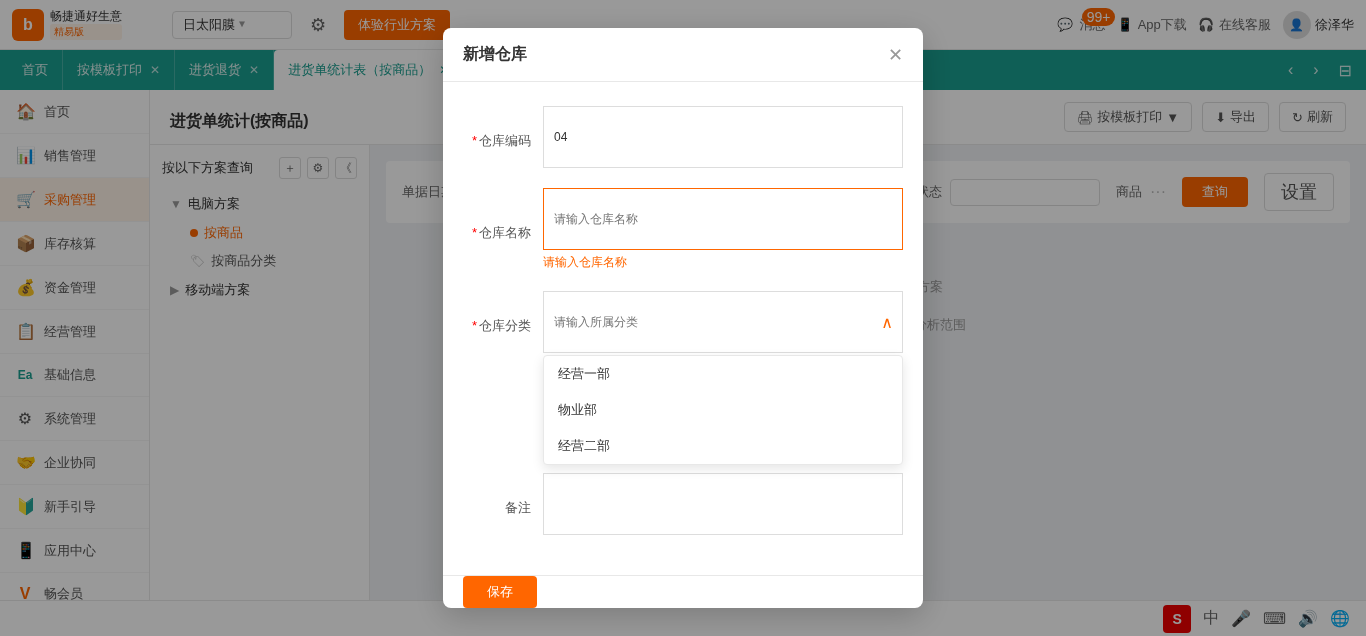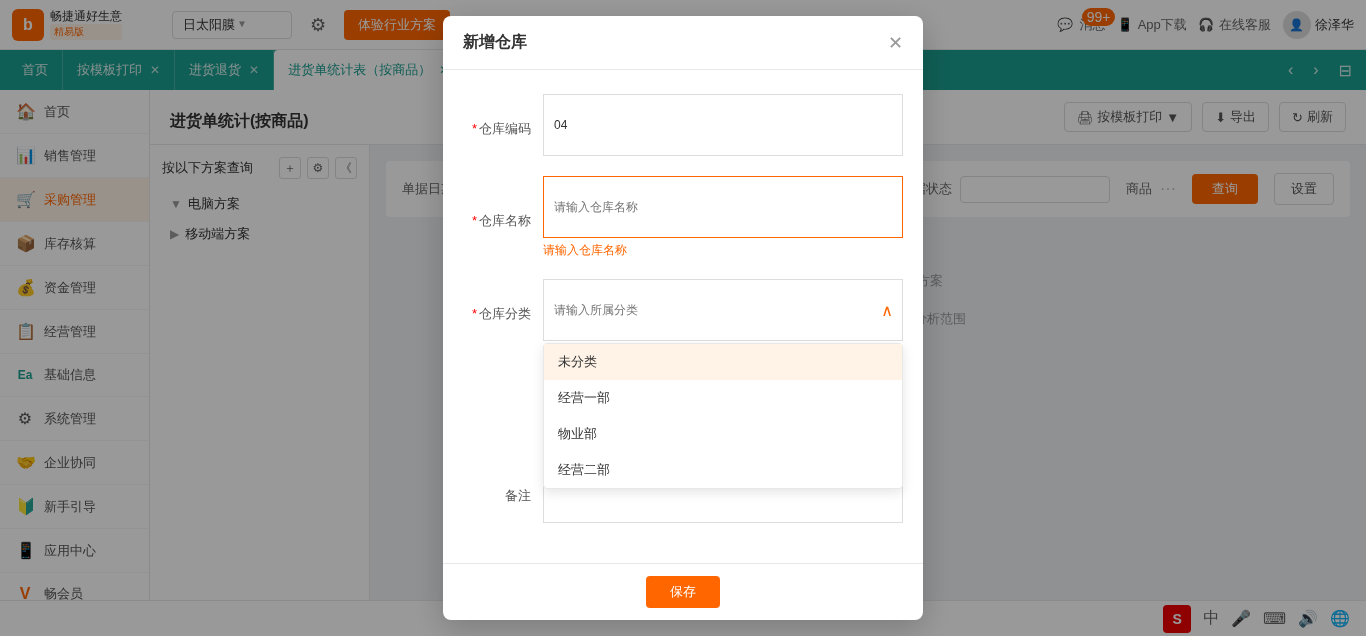--- a/index.html
+++ b/index.html
@@ -97,21 +97,21 @@
     .tree-sub-item .active-dot { width: 8px; height: 8px; border-radius: 50%; background: #f60; display: flex; align-items: center; justify-content: center; }
 
     
     .right-panel { flex: 1; padding: 16px; overflow: auto; }
     .filter-section { background: #fff; border-radius: 4px; padding: 12px 16px; margin-bottom: 12px; }
     .filter-row { display: flex; align-items: center; gap: 16px; flex-wrap: wrap; }
     .filter-item { display: flex; align-items: center; gap: 8px; font-size: 13px; color: #555; }
     .filter-input { border: 1px solid #ddd; border-radius: 4px; padding: 5px 10px; font-size: 13px; outline: none; }
     .filter-select { border: 1px solid #ddd; border-radius: 4px; padding: 5px 20px 5px 10px; font-size: 13px; min-width: 120px; appearance: none; background: #fff; outline: none; cursor: pointer; }
     .query-btn { background: #f60; color: #fff; border: none; border-radius: 4px; padding: 6px 20px; cursor: pointer; font-size: 13px; }
-    .settings-btn { background: #fff; color: #555; border: 1px solid #ddd; border-radius: 4px; padding: 6px 16px; cursor: pointer; font-size: 13px; }
+    .settings-btn { background: #fff; color: #555; border: 1px solid #ddd; border-radius: 4px; padding: 6px 16px; cursor: pointer; font-size: 18px; }
     .filter-label { color: #666; }
     .col-dots { color: #bbb; cursor: pointer; font-size: 16px; }
 
     .empty-area { display: flex; flex-direction: column; align-items: center; justify-content: center; padding: 40px; color: #999; font-size: 13px; gap: 8px; }
 
     
     .overlay {
       position: fixed; top: 0; left: 0; width: 100%; height: 100%;
       background: rgba(0,0,0,0.4); z-index: 100; display: flex; align-items: center; justify-content: center;
     }
@@ -145,21 +145,21 @@
     
     .dropdown-wrapper { position: relative; }
     .dropdown-list {
       position: absolute; top: 100%; left: 0; right: 0;
       background: #fff; border: 1px solid #e8e8e8; border-radius: 4px;
       box-shadow: 0 4px 12px rgba(0,0,0,0.1); z-index: 200; margin-top: 2px;
     }
     .dropdown-item { padding: 9px 14px; cursor: pointer; font-size: 13px; color: #333; }
     .dropdown-item.highlighted { background: #fff3e8; color: #333; }
 
-    .dialog-footer { display: flex; justify-content: center; gap: 10px; padding: 12px 20px; border-top: 1px solid #e8e8e8; }
+    .dialog-footer { display: flex; justify-content: flex-start; gap: 10px; padding: 0 20px; border-top: 1px solid #e8e8e8; }
     .btn-save { background: #f60; color: #fff; border: none; border-radius: 4px; padding: 7px 24px; cursor: pointer; font-size: 13px; }
 
     
     .bottom-bar {
       position: fixed; bottom: 0; right: 0; width: 1366px; height: 36px;
       background: #fff; border-top: 1px solid #e8e8e8;
       display: flex; align-items: center; justify-content: flex-end;
       padding: 0 16px; gap: 12px; z-index: 50;
     }
     .bottom-icon { font-size: 16px; color: #666; cursor: pointer; }
@@ -318,20 +318,30 @@
           <div class="panel-header-actions">
             <button class="panel-action-btn">＋</button>
             <button class="panel-action-btn">⚙</button>
             <button class="panel-action-btn">《</button>
           </div>
         </div>
 
         <div class="tree-item">
           <span class="tree-icon">▼</span>
           <span>电脑方案</span>
+        </div>
+        <div class="tree-sub">
+          <div class="tree-sub-item active">
+            <span class="active-dot"></span>
+            <span style="color:#f60;">按商品</span>
+          </div>
+          <div class="tree-sub-item">
+            <span style="font-size:12px;color:#bbb;">🏷</span>
+            <span>按商品分类</span>
+          </div>
         </div>
         <div class="tree-item">
           <span class="tree-icon">▶</span>
           <span>移动端方案</span>
         </div>
       </div>
 
       <div class="right-panel">
 
         <div class="filter-section">
@@ -402,21 +412,20 @@
 
       <div class="form-row">
         <label class="form-label required">仓库分类</label>
         <div class="form-control dropdown-wrapper">
           <div class="form-input-with-icon">
             <input class="form-input" type="text" placeholder="请输入所属分类" style="">
             <span class="form-input-icon">∧</span>
           </div>
 
           <div class="dropdown-list">
-            <div class="dropdown-item highlighted">未分类</div>
             <div class="dropdown-item">经营一部</div>
             <div class="dropdown-item">物业部</div>
             <div class="dropdown-item">经营二部</div>
           </div>
         </div>
       </div>
 
       <div class="form-row" style="margin-top: 120px;">
         <label class="form-label">备注</label>
         <div class="form-control">

